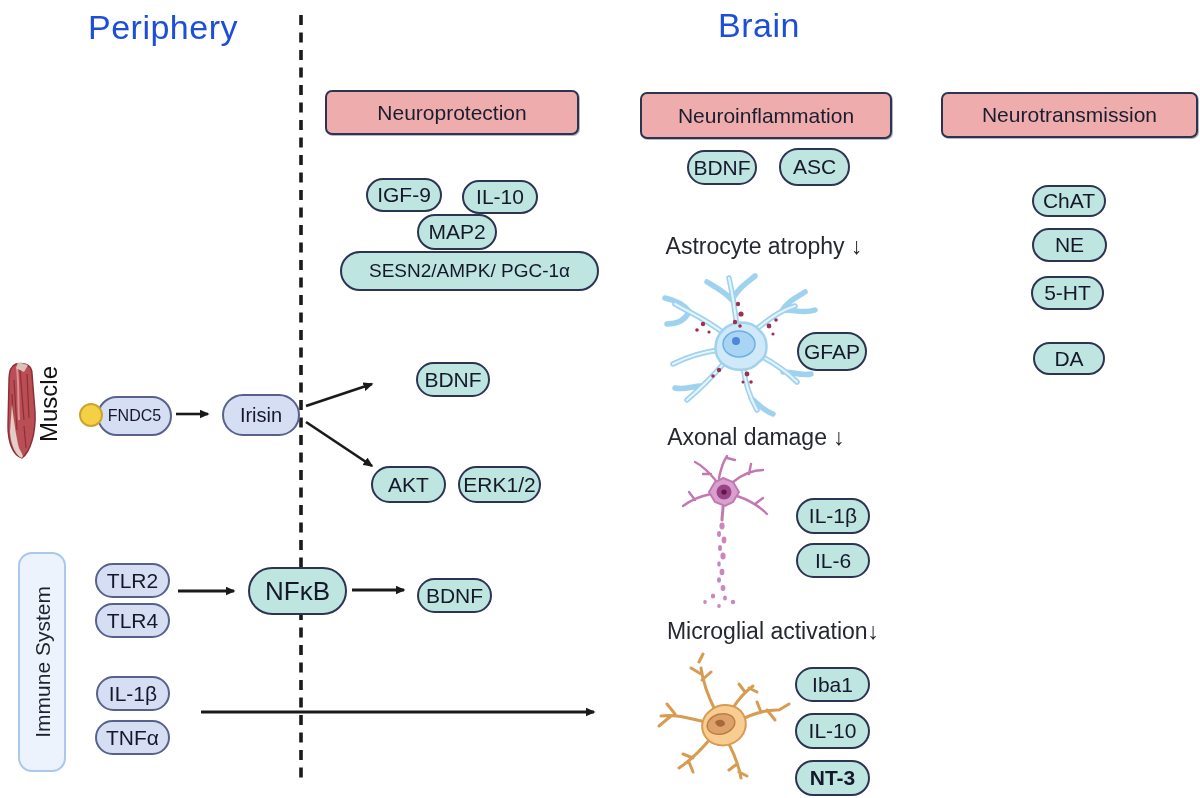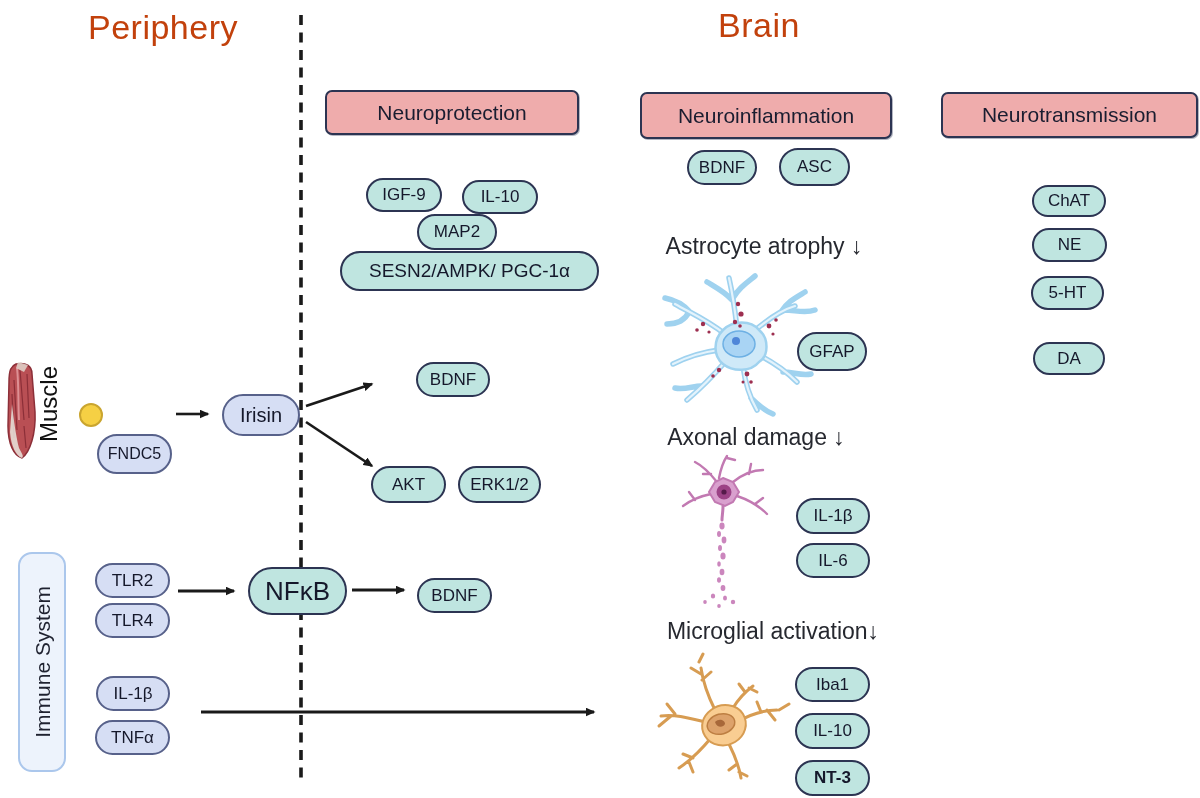--- a/index.html
+++ b/index.html
@@ -1,28 +1,28 @@
 <!DOCTYPE html>
 <html><head>
 <meta charset="utf-8">
 <style>
   html,body{margin:0;padding:0;background:#ffffff;}
   #canvas{
     position:relative;width:1200px;height:798px;background:#ffffff;overflow:hidden;
     font-family:"Liberation Sans", sans-serif;color:#16192b;
   }
-  .title{position:absolute;font-size:34px;font-weight:500;color:#c2410c;letter-spacing:.5px;}
+  .title{position:absolute;font-size:34px;font-weight:500;color:#1d4ed8;letter-spacing:.5px;}
   .hdr{
     position:absolute;display:flex;align-items:center;justify-content:center;
     background:#efacac;border:2px solid #2c3452;border-radius:7px;
     font-size:21px;color:#1a1d30;box-shadow:1px 1px 0 rgba(40,50,80,.35);
   }
   .pill{
     position:absolute;display:flex;align-items:center;justify-content:center;
-    border-radius:999px;font-size:17px;white-space:nowrap;color:#15182b;
+    border-radius:999px;font-size:21px;white-space:nowrap;color:#15182b;
   }
   .teal{background:#bfe5e0;border:2px solid #2c3452;}
   .lav{background:#d6def4;border:2px solid #57618a;}
   .caption{position:absolute;font-size:23px;color:#26282f;text-align:center;}
   .vlabel{writing-mode:vertical-rl;transform:rotate(180deg);line-height:1;}
   #immune-box{
     position:absolute;left:18px;top:552px;width:44px;height:216px;
     background:#edf3fc;border:2px solid #abc7ec;border-radius:14px;
     display:flex;align-items:center;justify-content:center;
   }
@@ -75,21 +75,21 @@
     <svg width="40" height="102" viewBox="0 0 40 102">
       <path d="M14,4 C24,2 30,6 30,14 L33,52 C34,74 28,92 20,98 C12,96 6,84 6,66 L7,22 C7,10 9,6 14,4 z" fill="#b94f54" stroke="#8c2f38" stroke-width="1.5"></path>
       <path d="M12,20 L15,70 M18,10 L22,60 M25,14 L27,58 M10,34 L12,78 M22,66 L24,88" stroke="#8c2f38" stroke-width="1.2" fill="none"></path>
       <path d="M15,8 C17,26 16,44 17,60" stroke="#de9094" stroke-width="2" fill="none"></path>
       <path d="M10,44 C12,62 14,76 17,88 C20,94 22,96 20,98 C14,96 9,86 8,72 z" fill="#e9e5de" opacity="0.85"></path>
       <path d="M16,2 L26,5 L22,12 L14,8 z" fill="#e5ded4" opacity="0.8"></path>
     </svg>
   </div>
   <div id="muscle-label" class="vlabel">Muscle</div>
 
-  <div class="pill lav" style="left:97px;top:396px;width:71px;height:36px;font-size:16px;margin-top:38px;">FNDC5</div>
+  <div class="pill lav" style="left:97px;top:396px;width:71px;height:36px;font-size:16px;">FNDC5</div>
   <div id="ligand-dot"></div>
   <div class="pill lav" style="left:222px;top:394px;width:74px;height:38px;font-size:20px;">Irisin</div>
 
   <div id="immune-box">
     <span class="vlabel">Immune System</span>
   </div>
   <div class="pill lav" style="left:95px;top:563px;width:71px;height:31px;">TLR2</div>
   <div class="pill lav" style="left:95px;top:603px;width:71px;height:31px;">TLR4</div>
   <div class="pill teal" style="left:248px;top:567px;width:95px;height:44px;font-size:26px;border-width:2.5px;">NFκB</div>
   <div class="pill teal" style="left:417px;top:578px;width:71px;height:31px;">BDNF</div>

